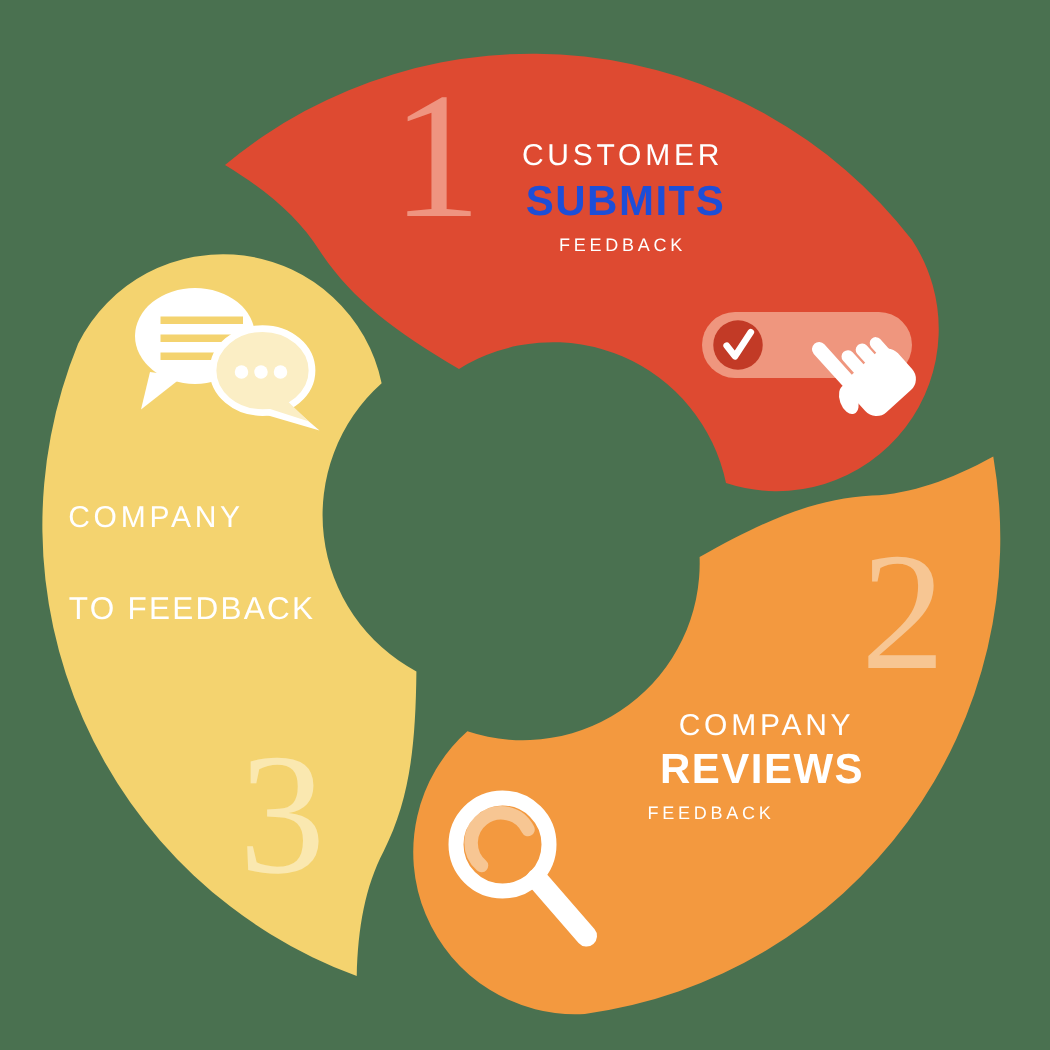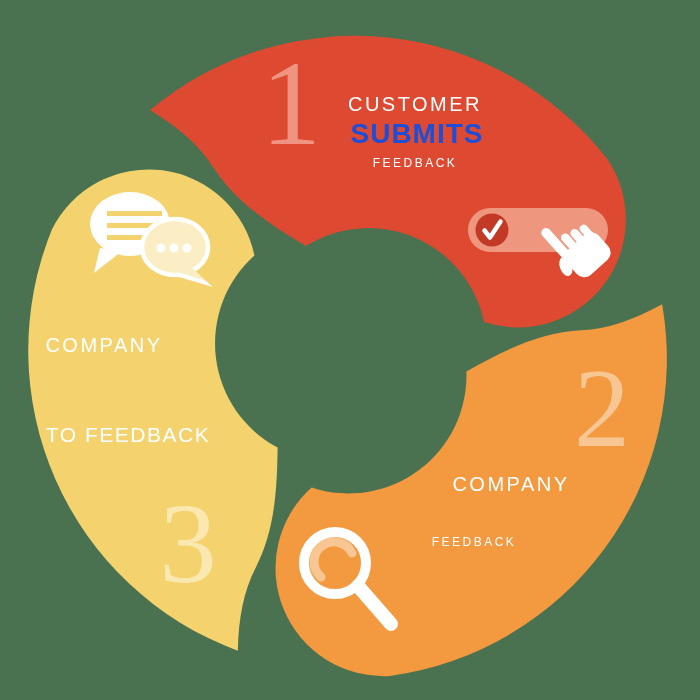--- a/index.html
+++ b/index.html
@@ -17,21 +17,21 @@
   .n2{left:602px;top:408px;font-size:112px;}
   .n3{left:188px;top:543px;font-size:115px;}
   .t1a{left:415px;top:104px;}
   .t1b{left:417px;top:134px;}
   .t1c{left:415px;top:163px;}
   .t2a{left:511px;top:484px;}
   .t2b{left:508px;top:513px;}
   .t2c{left:474px;top:542px;}
   .t3a{left:104px;top:345px;}
   .t3b{left:127px;top:374px;}
-  .t3c{left:128px;top:406px;font-size:21px;letter-spacing:1.5px;margin-top:28px;}
+  .t3c{left:128px;top:406px;font-size:21px;letter-spacing:1.5px;}
 </style>
 </head>
 <body>
 
 <div class="stage">
 
   <svg width="700" height="700" viewBox="0 0 700 700">
     <rect width="700" height="700" style="fill: rgb(74, 113, 80);"></rect>
 
     <defs>
@@ -85,18 +85,19 @@
 
   <div class="bignum n1" style="color: rgb(239, 148, 128);">1</div>
   <div class="bignum n2" style="color: rgb(247, 198, 147);">2</div>
   <div class="bignum n3" style="color: rgb(250, 232, 176);">3</div>
 
   <div class="label lbl-sm t1a" style="color: rgb(255, 255, 255);">CUSTOMER</div>
   <div class="label lbl-lg t1b" style="color: #1d4ed8;">SUBMITS</div>
   <div class="label lbl-md t1c" style="color: rgb(255, 255, 255);">FEEDBACK</div>
 
   <div class="label lbl-sm t2a" style="color: rgb(255, 255, 255);">COMPANY</div>
+  <div class="label lbl-lg t2b" style="color: rgb(255, 255, 255);">REVIEWS</div>
   <div class="label lbl-md t2c" style="color: rgb(255, 255, 255);">FEEDBACK</div>
 
   <div class="label lbl-sm t3a" style="color: rgb(255, 255, 255);">COMPANY</div>
   <div class="label lbl-md t3c" style="color: rgb(255, 255, 255);">TO FEEDBACK</div>
 
 </div>
 
 </body></html>

